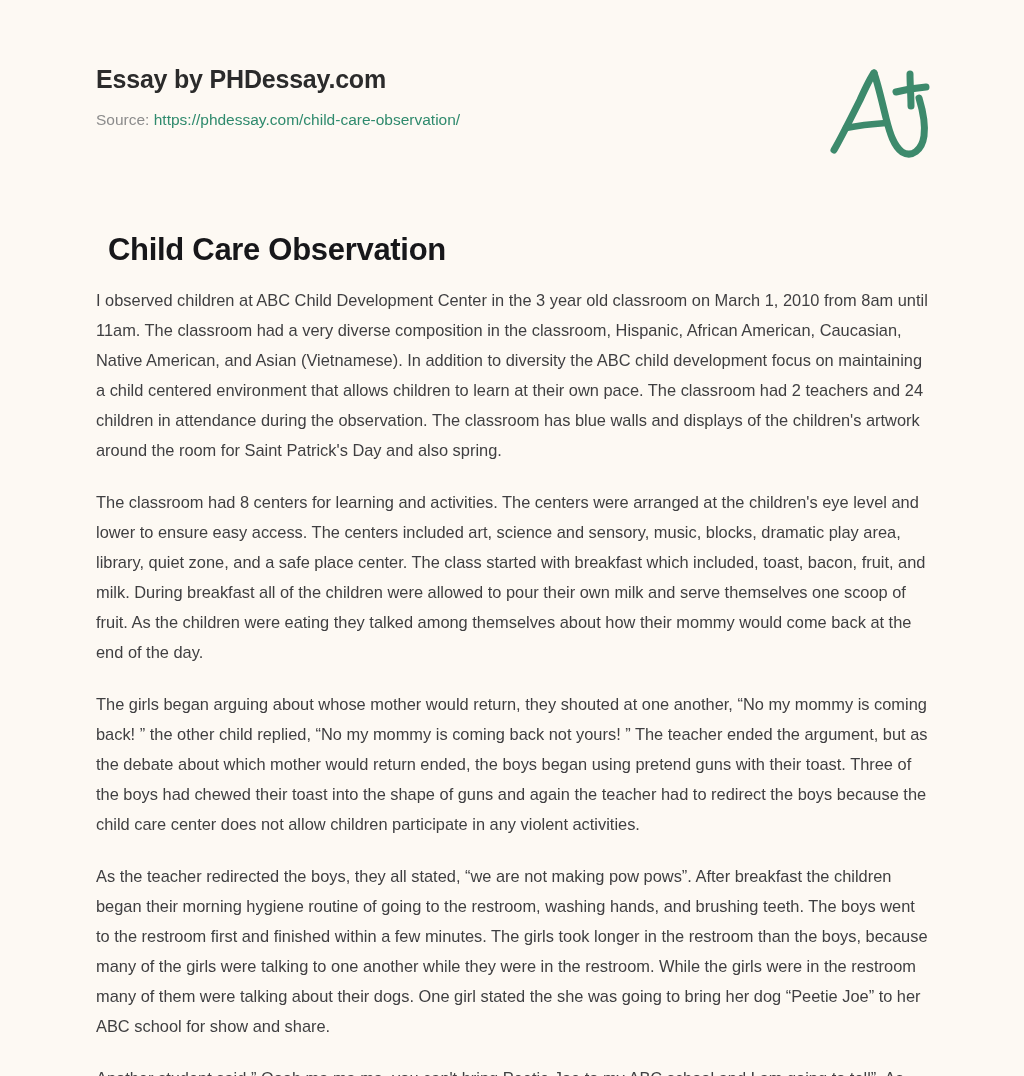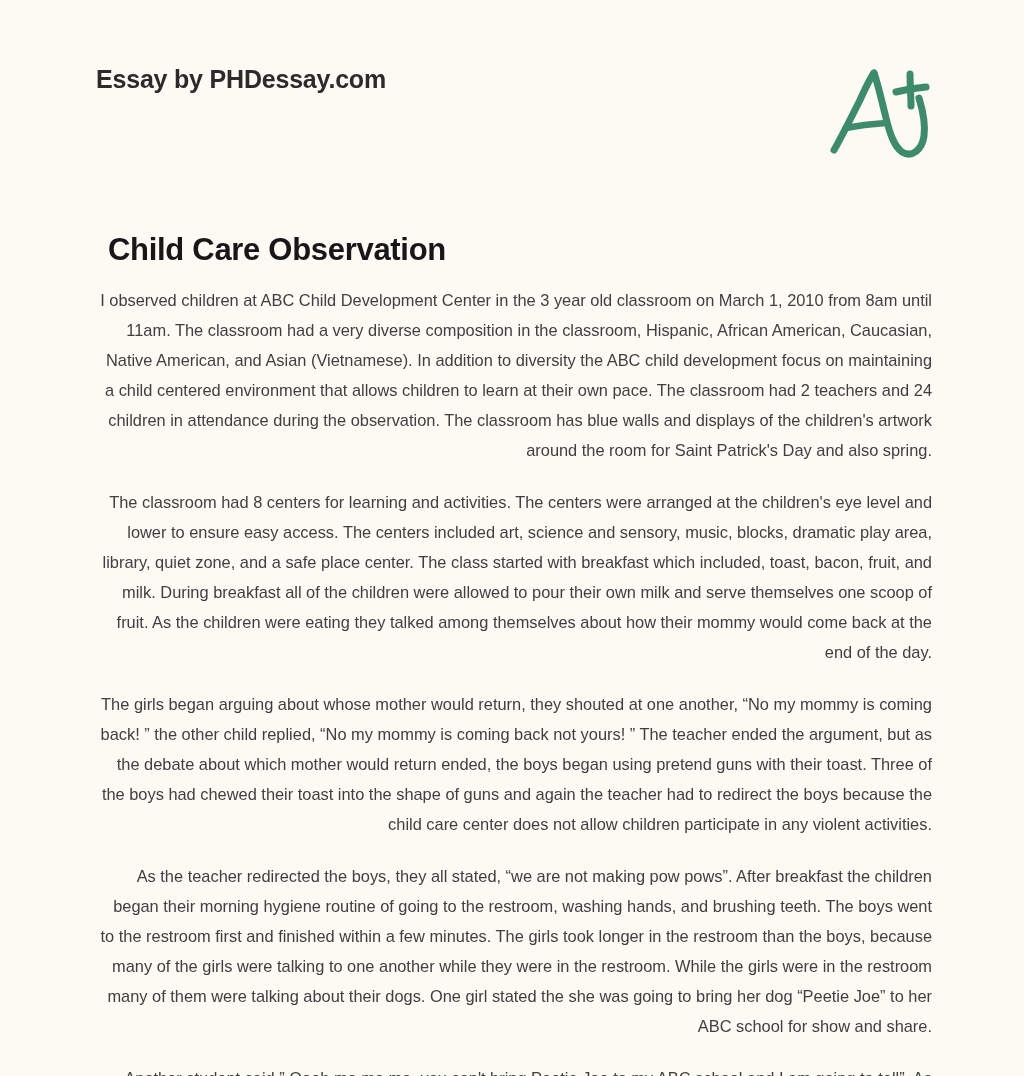--- a/index.html
+++ b/index.html
@@ -93,33 +93,37 @@
     left: 96px;
     top: 285px;
     width: 836px;
   }
 
   .article p {
     margin: 0 0 22px 0;
     font-size: 16.4px;
     line-height: 30px;
     color: #3f3f41;
-    text-align: right;
+    text-align: left;
   }
   .article p:last-child {
     margin-bottom: 0;
   }
 </style>
 </head>
 <body>
 
 <div class="page">
 
   <div class="header">
     <div class="brand-line">Essay by PHDessay.com</div>
+    <div class="source-line">
+      <span class="source-label">Source:</span>
+      <a class="source-url" href="#">https://phdessay.com/child-care-observation/</a>
+    </div>
   </div>
 
   <div class="logo">
     <svg viewBox="0 0 116 104" xmlns="http://www.w3.org/2000/svg">
       <g fill="none" stroke="#3d8a6c" stroke-linecap="round" stroke-linejoin="round">
 
         <path d="M10 88 C 16 78, 26 58, 36 38 C 41 27, 46 16, 50 11" stroke-width="7"></path>
 
         <path d="M50 11 C 54 22, 58 40, 62 56 C 66 72, 70 84, 78 90
                  C 88 96, 98 88, 100 74 C 102 60, 98 46, 95 36" stroke-width="7"></path>

